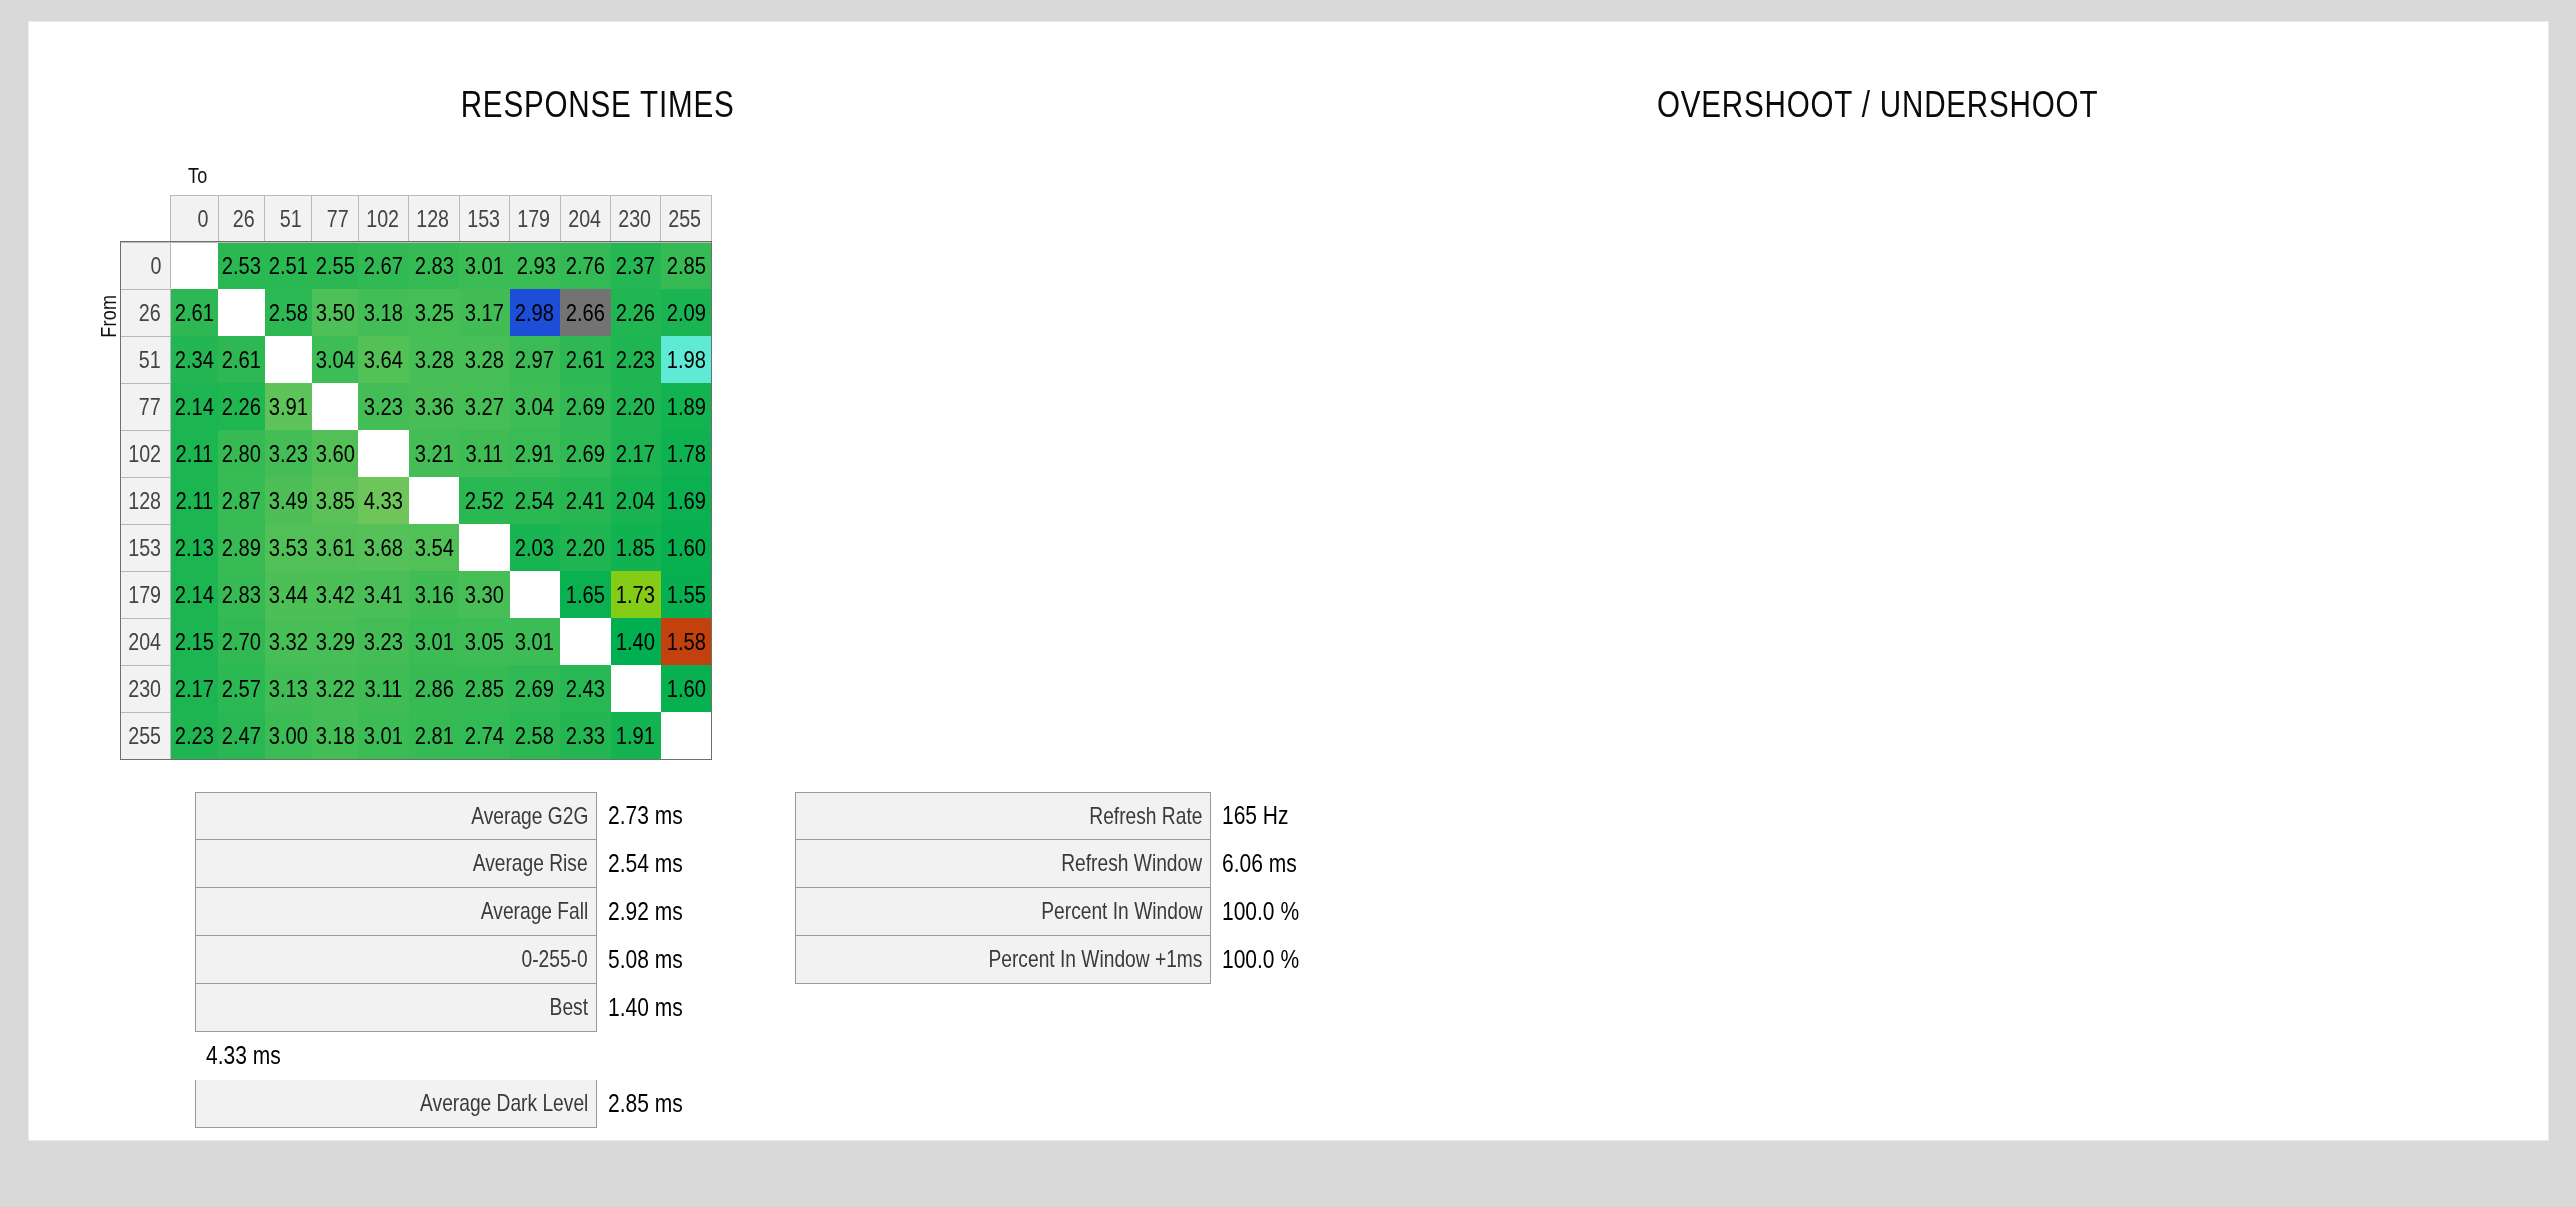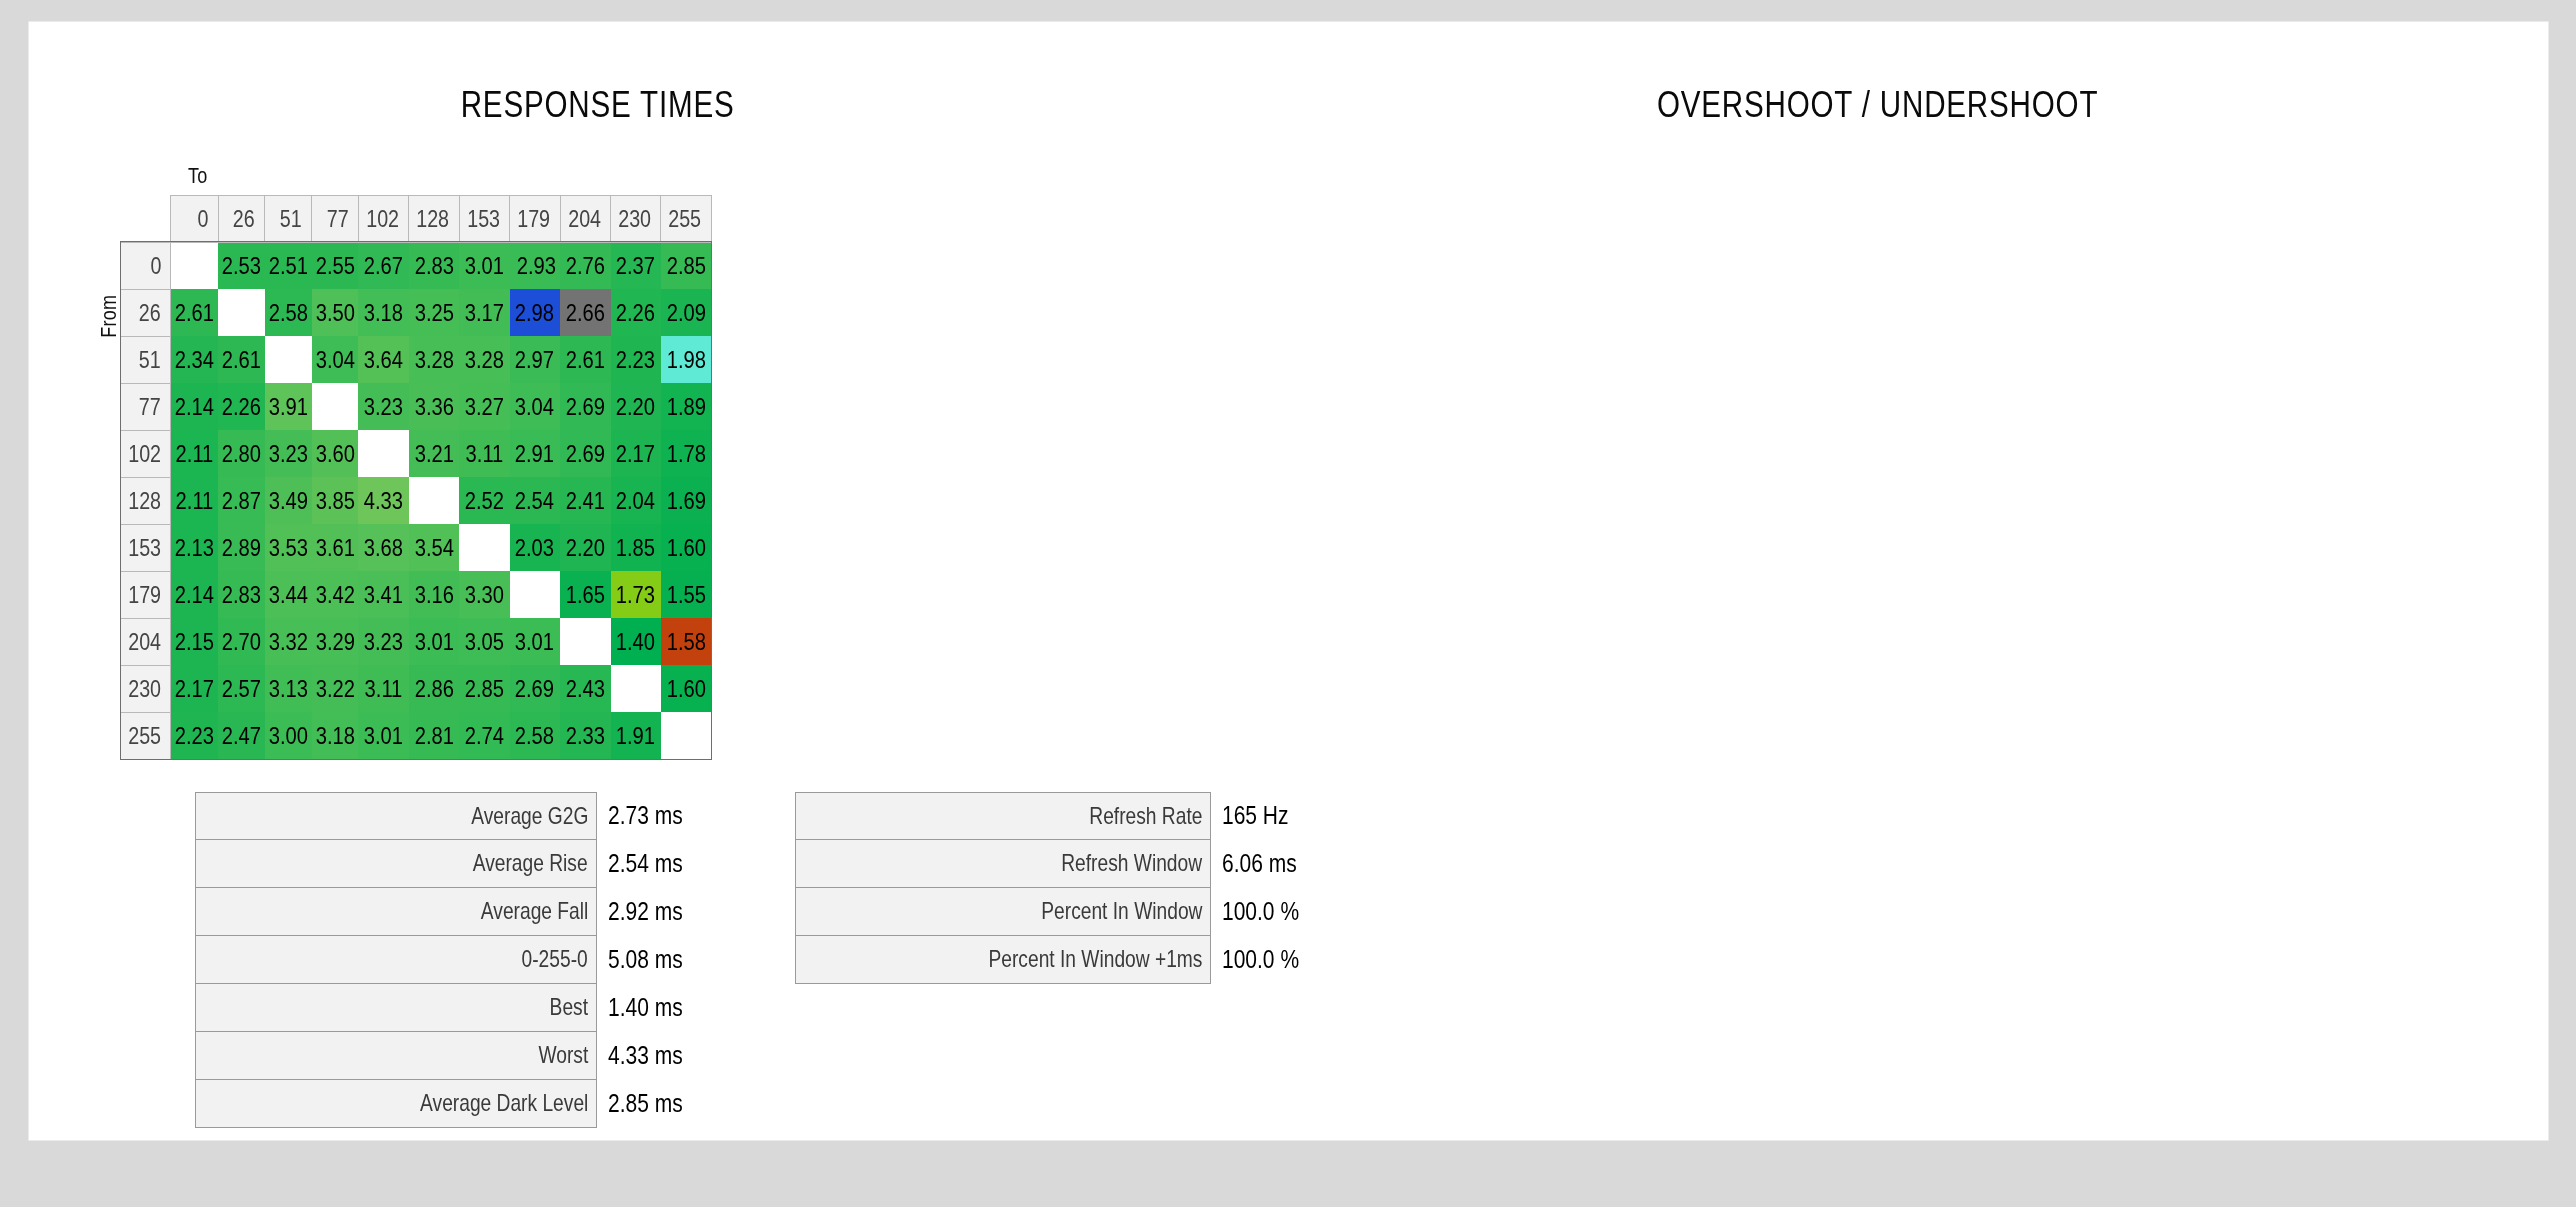--- a/index.html
+++ b/index.html
@@ -371,23 +371,20 @@
         </div>
         <div class="stat-row">
           <div class="stat-label">
             <span>Best</span>
           </div>
           <div class="stat-value">
             <span>1.40 ms</span>
           </div>
         </div>
         <div class="stat-row">
-          <div class="stat-label">
-            <span>Worst</span>
-          </div>
           <div class="stat-value">
             <span>4.33 ms</span>
           </div>
         </div>
         <div class="stat-row">
           <div class="stat-label">
             <span>Average Dark Level</span>
           </div>
           <div class="stat-value">
             <span>2.85 ms</span>

